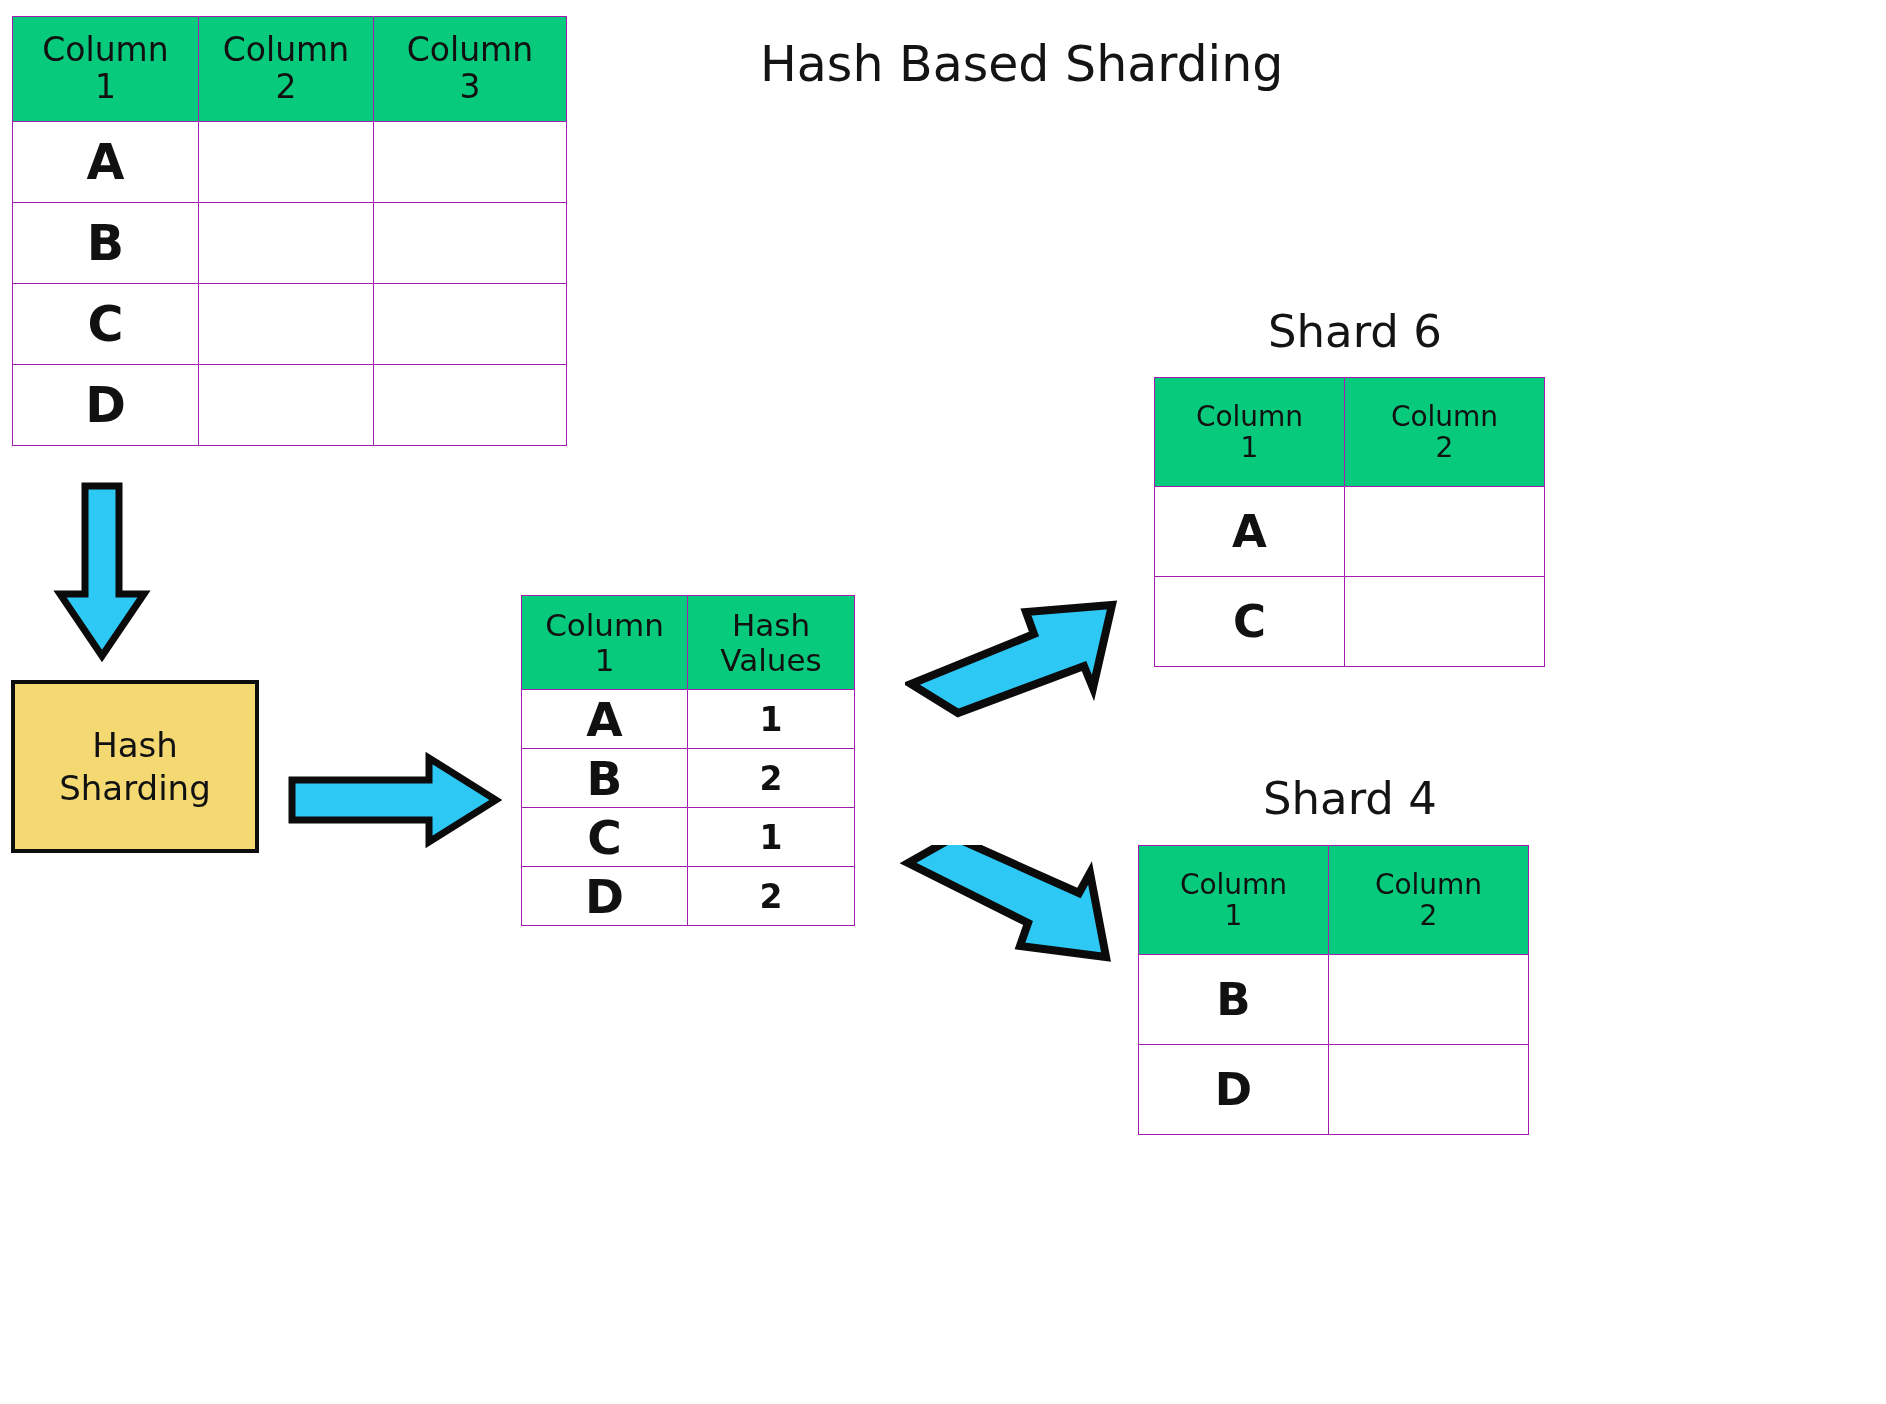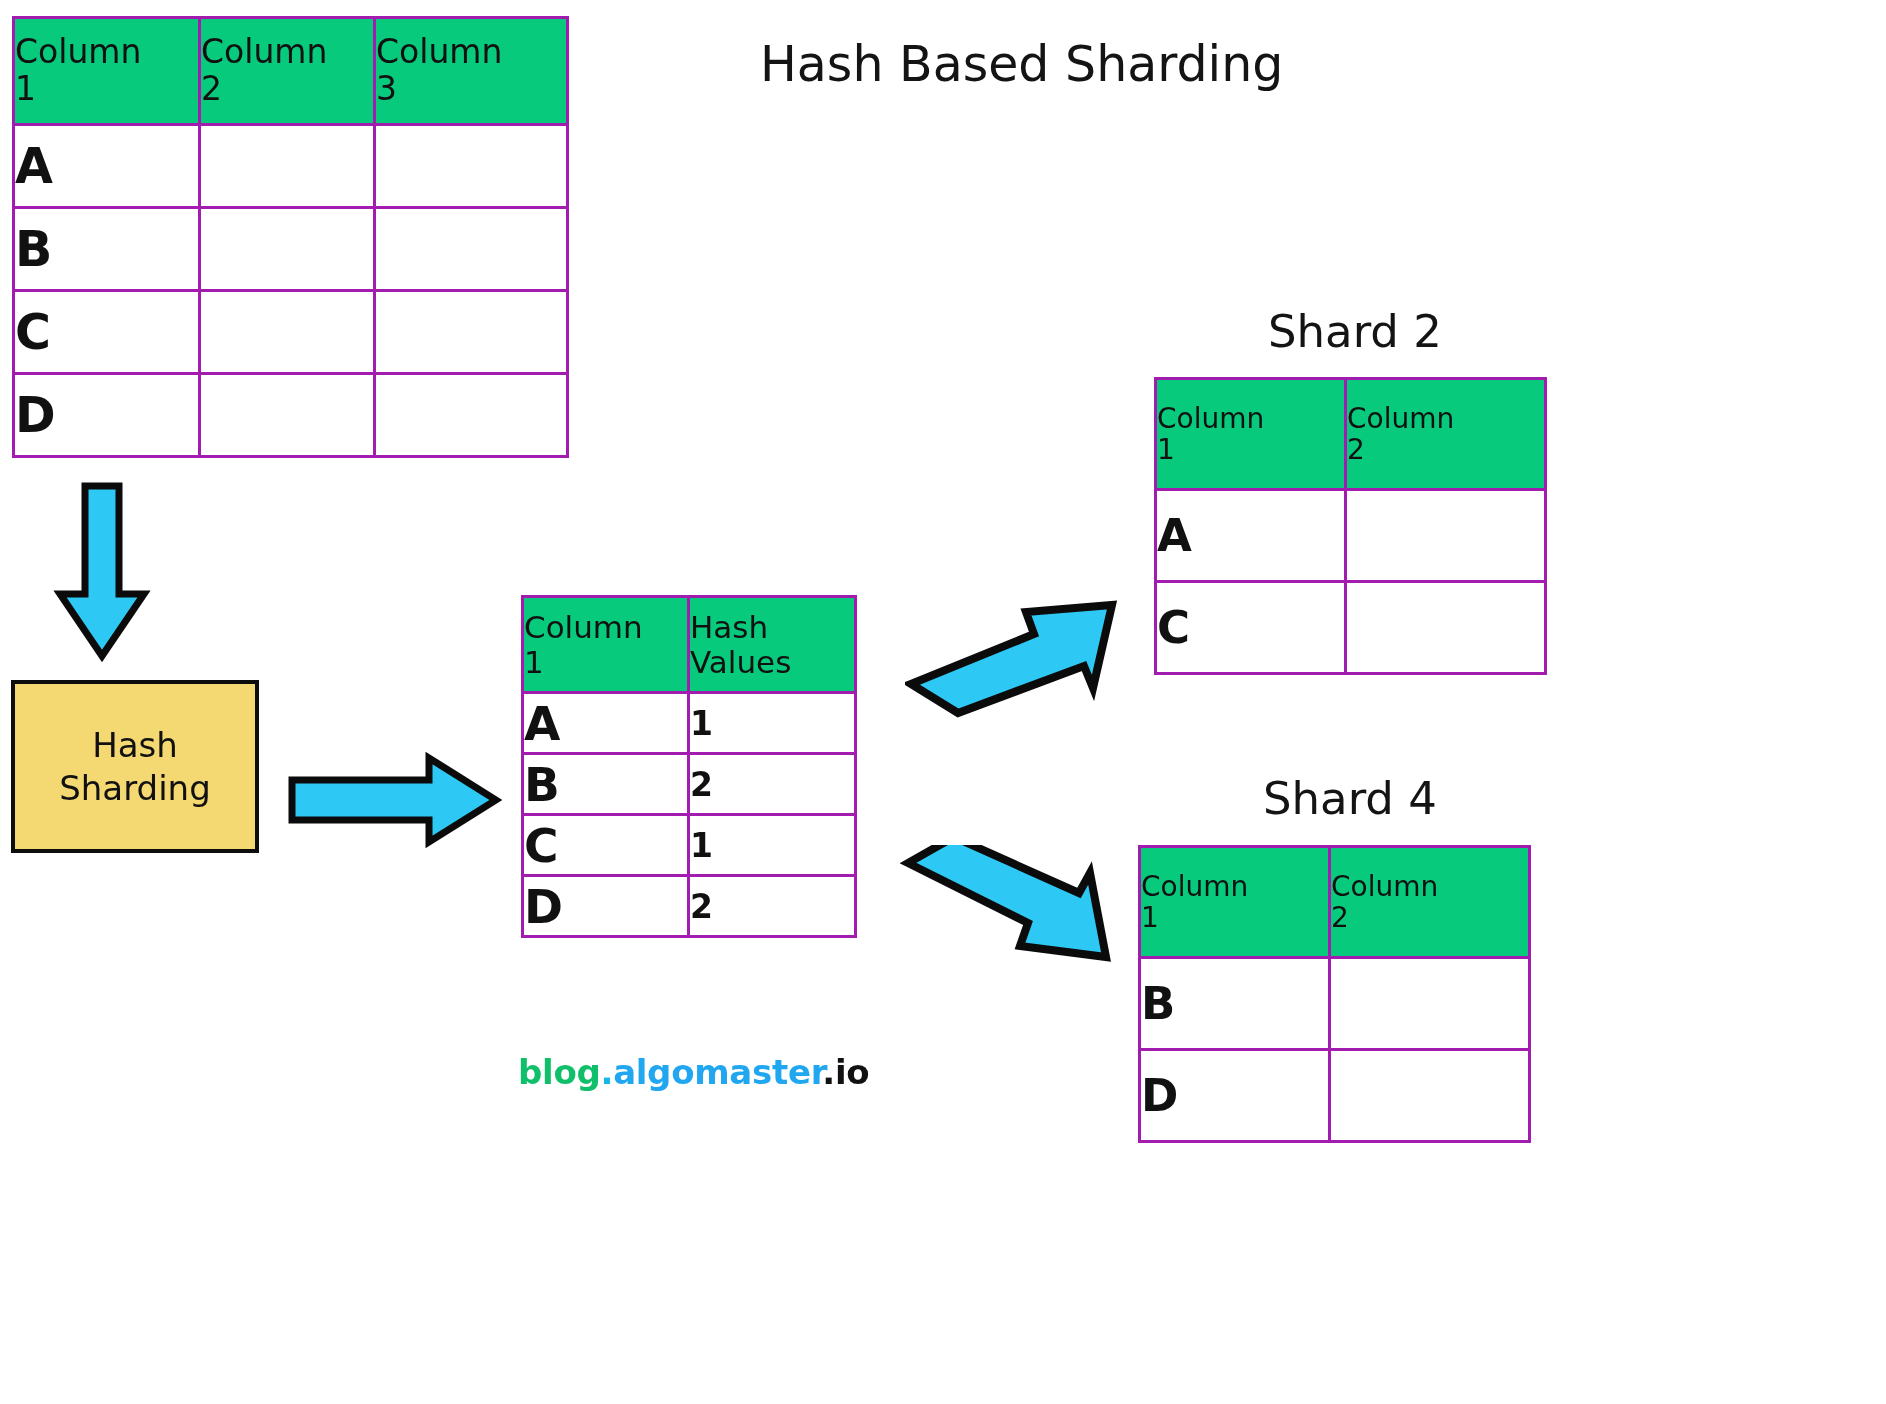--- a/index.html
+++ b/index.html
@@ -21,23 +21,23 @@
   }
 
   
   .tbl {
     position: absolute;
     border-collapse: collapse;
     table-layout: fixed;
     background: #ffffff;
   }
   .tbl td, .tbl th {
-    border: 3px solid #a21caf;
+    border: 1px solid #a21caf;
     padding: 0;
-    text-align: left;
+    text-align: center;
     vertical-align: middle;
     background: #ffffff;
   }
   .tbl th {
     background: #08ca7d;
     font-weight: normal;
     line-height: 1.12;
     color: #111111;
   }
   .hdr-txt {
@@ -284,21 +284,21 @@
       <polygon points="6,96 129,46 121,24 207,17 188,100 179,78 53,125" fill="#2ec8f5" stroke="#0b0b0b" stroke-width="8" stroke-linejoin="miter"></polygon>
     </svg>
   </div>
 
   <div class="arrow" id="arrow-shard2">
     <svg width="215" height="135" viewBox="0 0 215 135">
       <polygon points="8,18 128,78 120,101 206,112 190,28 179,48 54,-8" fill="#2ec8f5" stroke="#0b0b0b" stroke-width="8" stroke-linejoin="miter"></polygon>
     </svg>
   </div>
 
-  <div class="title" id="shard1-title">Shard 2</div>
+  <div class="title" id="shard1-title">Shard 6</div>
 
   <table class="tbl shard-table" id="shard1-table">
     <colgroup>
         <col class="c1">
         <col class="c2">
       </colgroup>
     <thead>
       <tr>
         <th>
             <span class="hdr-txt">Column
@@ -346,17 +346,14 @@
         <td><span class="cell-letter">B</span></td>
         <td><span class="cell-letter"></span></td>
       </tr>
       <tr>
         <td><span class="cell-letter">D</span></td>
         <td><span class="cell-letter"></span></td>
       </tr>
     </tbody>
   </table>
 
-  <div id="watermark">
-    <span class="wm-blog">blog</span><span class="wm-dot1">.</span><span class="wm-algomaster">algomaster</span><span class="wm-io">.io</span>
-  </div>
 
 </div>
 
 </body></html>

